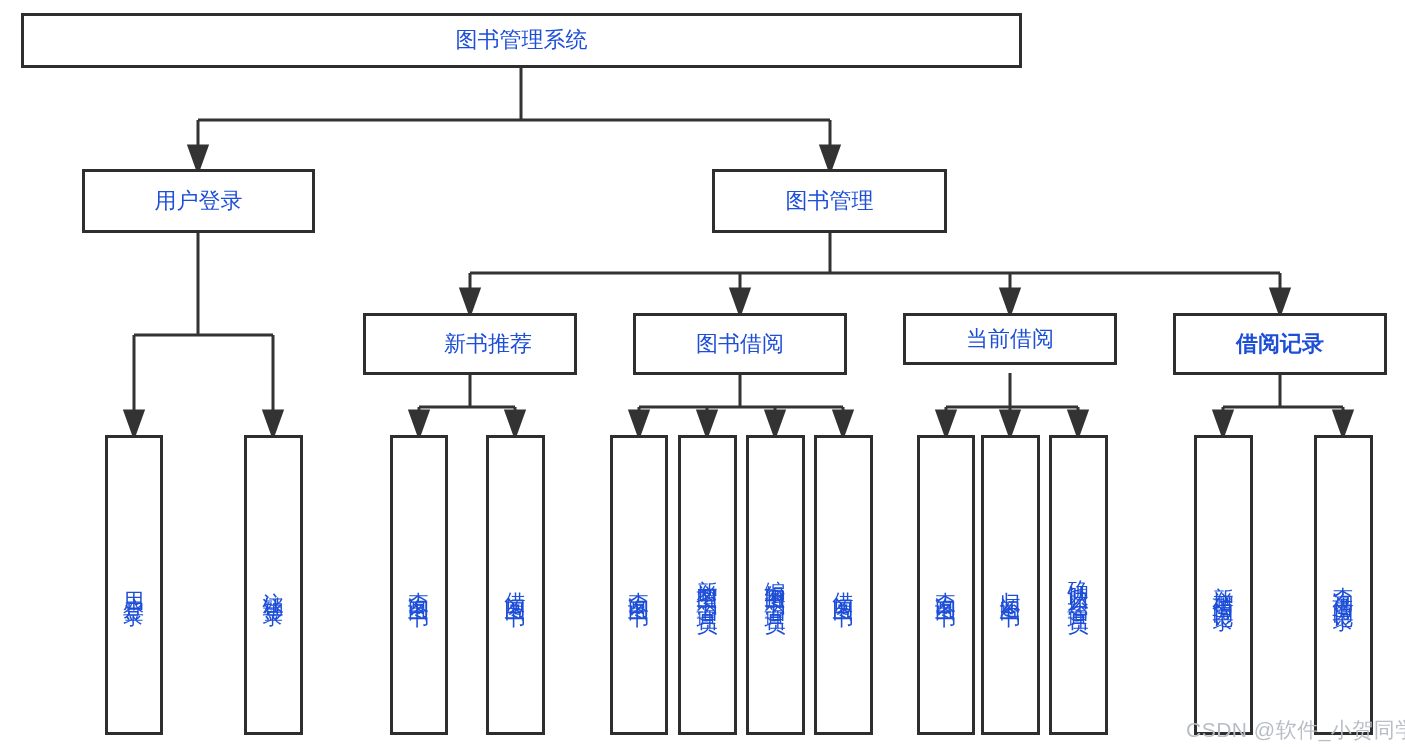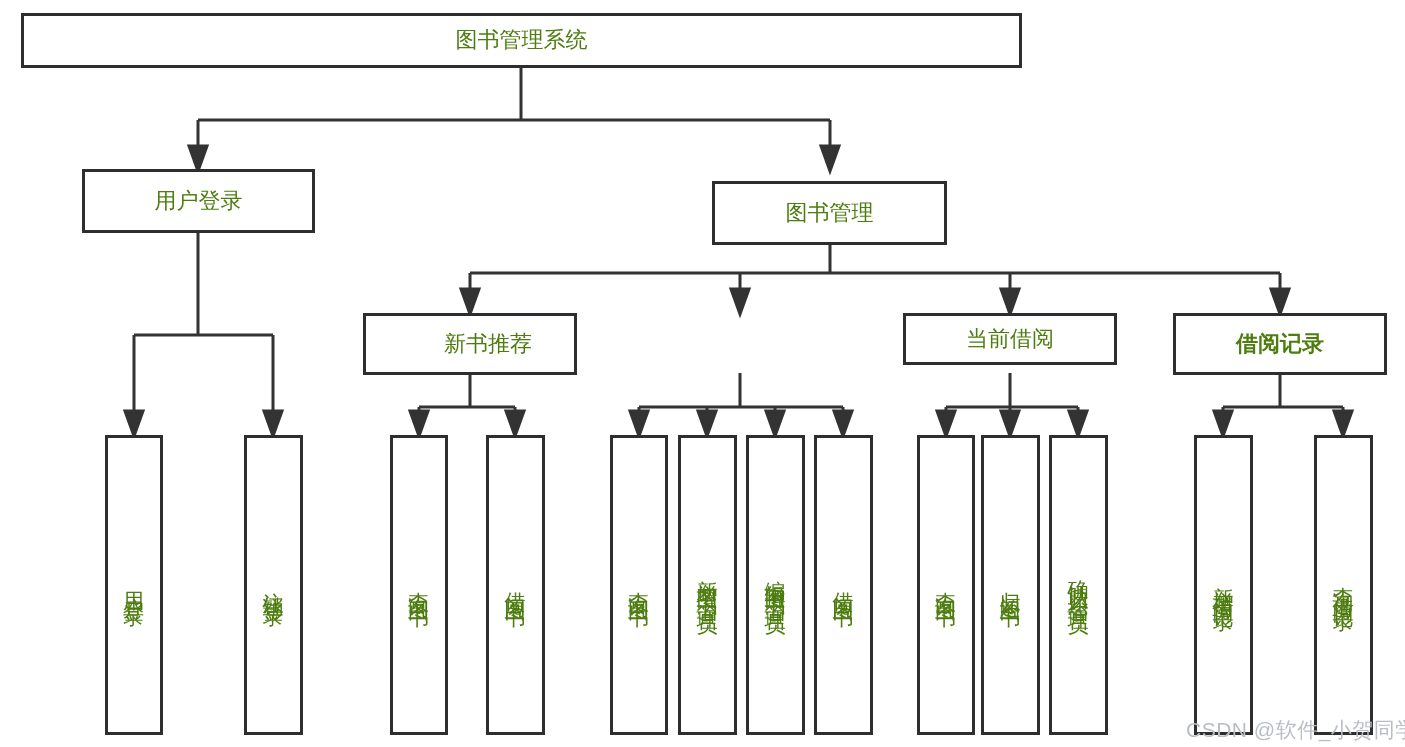--- a/index.html
+++ b/index.html
@@ -15,21 +15,21 @@
     position: absolute;
     left: 0; top: 0;
     width: 1405px; height: 747px;
     z-index: 1;
   }
   .box {
     position: absolute;
     box-sizing: border-box;
     border: 3px solid #2e2e2e;
     background: #ffffff;
-    color: #4d7c0f;
+    color: #1d4ed8;
     display: flex;
     align-items: center;
     justify-content: center;
     font-size: 22px;
     z-index: 2;
     text-align: center;
     line-height: 1.2;
   }
   .v {
     writing-mode: vertical-rl;
@@ -99,23 +99,24 @@
     <g stroke="#333333" stroke-width="3" fill="#333333">
       <path d="M1280,373 V407 M1223,407 H1343 M1223,407 V414 M1343,407 V414" fill="none"></path>
       <polygon points="1214,411 1232,411 1223,436"></polygon>
       <polygon points="1334,411 1352,411 1343,436"></polygon>
     </g>
   </svg>
 
   <div class="box" style="left:21px; top:13px; width:1001px; height:55px;">图书管理系统</div>
 
   <div class="box" style="left:82px; top:169px; width:233px; height:64px;">用户登录</div>
-  <div class="box" style="left:712px; top:181px; width:235px; height:64px;">图书管理</div>
+  <div class="box" style="left:712px; top:169px; width:235px; height:64px;">图书管理</div>
 
   <div class="box" style="left:363px; top:313px; width:214px; height:62px;padding-left:36px;">新书推荐</div>
+  <div class="box" style="left:633px; top:313px; width:214px; height:62px;">图书借阅</div>
   <div class="box" style="left:903px; top:313px; width:214px; height:52px;">当前借阅</div>
   <div class="box" style="left:1173px; top:313px; width:214px; height:62px;font-weight:bold;">借阅记录</div>
 
   <div class="box v" style="left:105px; top:435px; width:58px; height:300px;">用户登录</div>
   <div class="box v" style="left:244px; top:435px; width:59px; height:300px;">注销登录</div>
 
   <div class="box v" style="left:390px; top:435px; width:58px; height:300px;">查询图书</div>
   <div class="box v" style="left:486px; top:435px; width:59px; height:300px;">借阅图书</div>
 
   <div class="box v" style="left:610px; top:435px; width:58px; height:300px;">查询图书</div>

